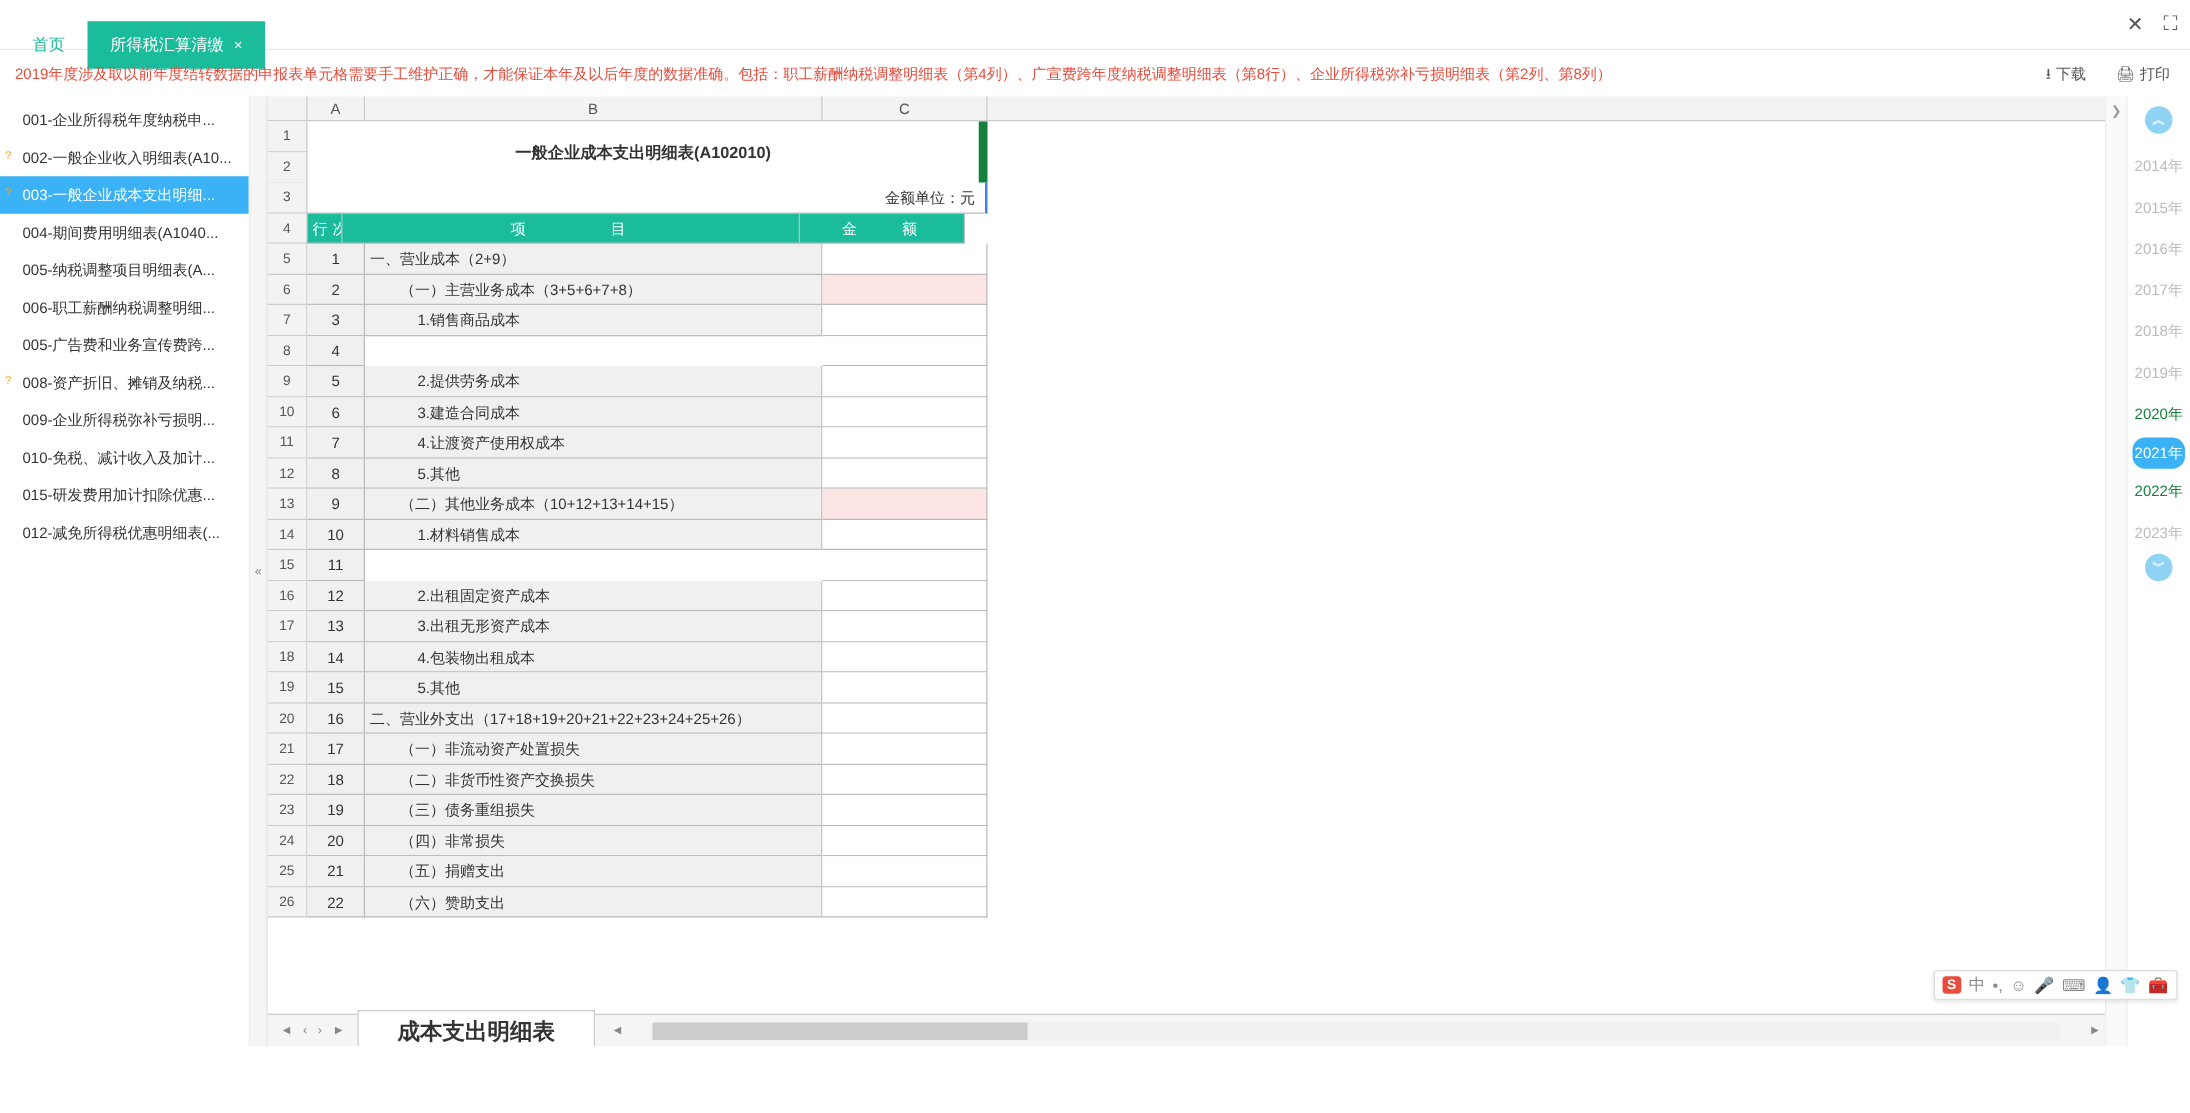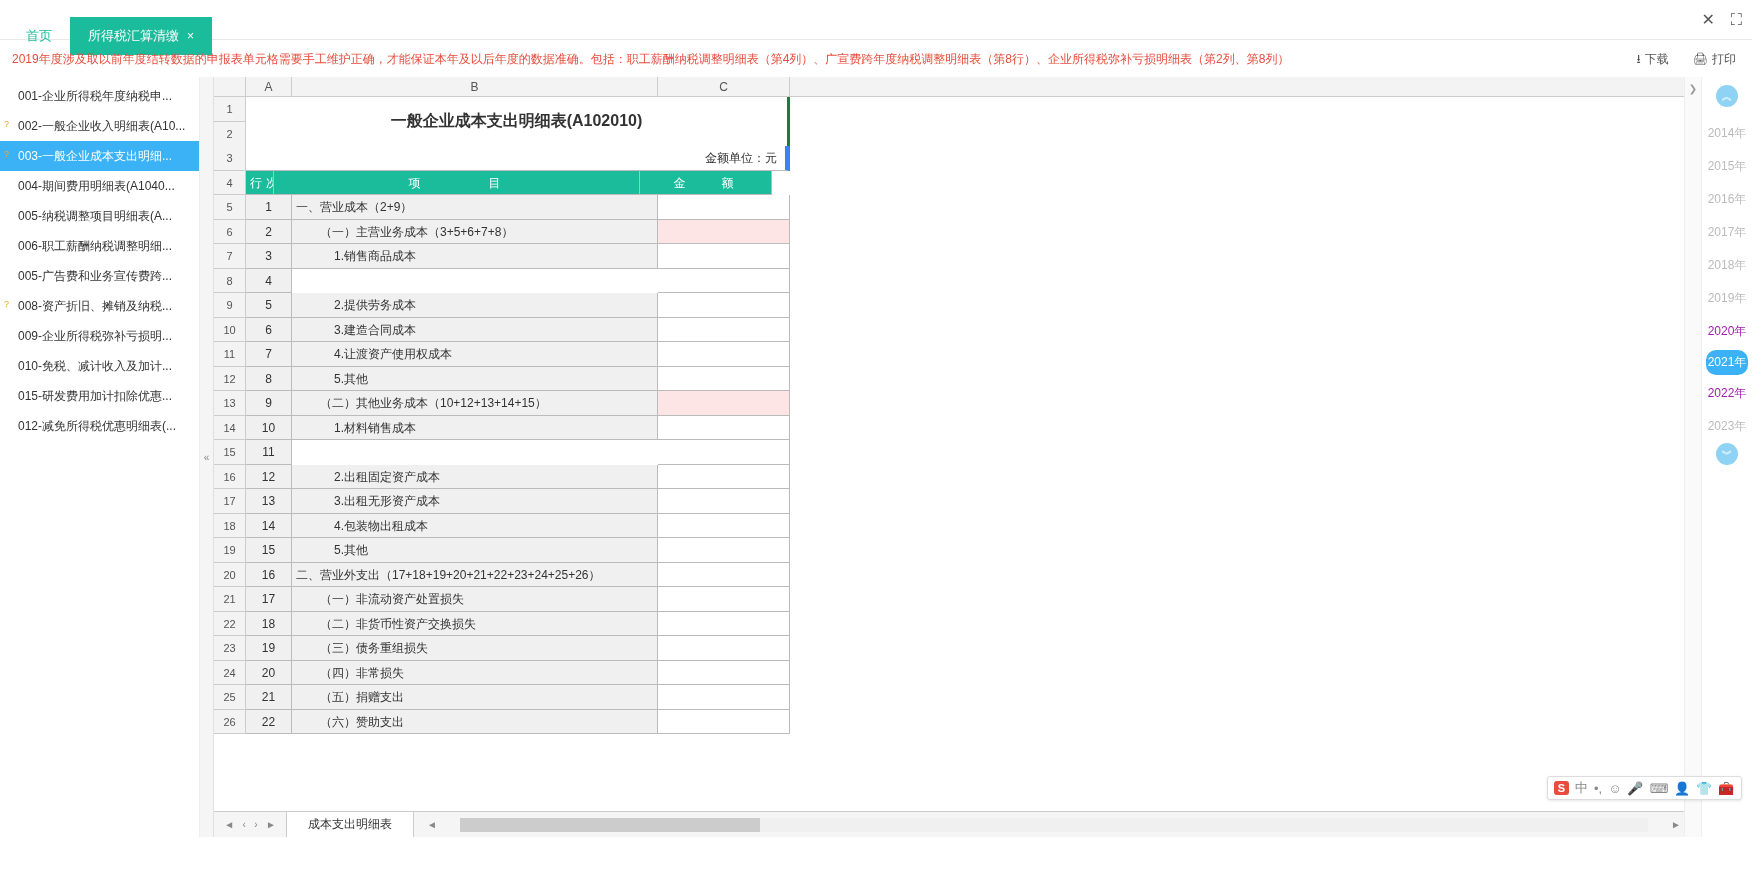--- a/index.html
+++ b/index.html
@@ -31,49 +31,49 @@
 .col-headers { display: flex; background: #f3f3f3; border-bottom: 1px solid #ccc; height: 20px; }
 .corner { width: 32px; border-right: 1px solid #ccc; }
 .col-h { text-align: center; border-right: 1px solid #ccc; line-height: 20px; color: #555; }
 .colA { width: 46px; } .colB { width: 366px; } .colC { width: 132px; }
 
 .grid-body { flex: 1; overflow: auto; }
 .grid-row { display: flex; height: 24.5px; }
 .rownum { width: 32px; background: #f3f3f3; border-right: 1px solid #ccc; border-bottom: 1px solid #ccc; text-align: center; line-height: 24px; color: #555; font-size:11px; }
 .cell { border-right: 1px solid #bbb; border-bottom: 1px solid #bbb; line-height: 24px; padding: 0 4px; overflow: hidden; white-space: nowrap; }
 
-.merged-title { width: 544px; height: 49px; display:flex; align-items:center; justify-content:center; font-size: 16px; font-weight: bold; border-right:3px solid #15803d; }
-.merged-unit { width: 544px; text-align: right; padding-right: 8px; border-right:5px solid #3b82f6; border-bottom:1px solid #bbb; line-height:24px; }
+.merged-title { width: 544px; height: 49px; display:flex; align-items:center; justify-content:center; font-size: 13px; font-weight: bold; border-right:7px solid #15803d; }
+.merged-unit { width: 544px; text-align: right; padding-right: 8px; border-right:2px solid #3b82f6; border-bottom:1px solid #bbb; line-height:24px; }
 
 .head-cell { background: #1abc9c; color: #fff; text-align: center; font-weight: normal; letter-spacing: 4px; }
 .body-cellA { width: 46px; text-align: center; background:#f0f0f0; }
 .body-cellB { width: 366px; background:#f0f0f0; }
 .body-cellC { width: 132px; background:#fff; }
 .body-cellC.pink { background: #fde5e5; }
 
 .indent1 { padding-left: 28px; }
 .indent2 { padding-left: 42px; }
 .indent3 { padding-left: 42px; margin-top: 43px; }
 
 .sheet-tabs { height: 26px; border-top: 1px solid #ccc; background: #f5f5f5; display: flex; align-items: center; }
 .sheet-nav { width: 72px; display: flex; justify-content: space-around; padding: 0 6px; color:#888; }
 .sheet-nav span { cursor:pointer; font-size:10px; }
-.sheet-tab { padding: 4px 21px; background: #fff; border: 1px solid #ccc; border-bottom:none; font-size: 12px; margin-top:-1px; }
+.sheet-tab { padding: 4px 31px; background: #fff; border: 1px solid #ccc; border-bottom:none; font-size: 18px; margin-top:-1px;font-weight:bold; }
 .hscroll-area { flex:1; display:flex; align-items:center; padding-left:10px; }
 .hscroll { flex:1; height:14px; background:#f0f0f0; position:relative; margin:0 20px; }
 .hscroll-thumb{ position:absolute; left:0; top:0; width:300px; height:14px; background:#ccc; }
 .hscroll-arr{ width:16px; text-align:center; color:#888; cursor:pointer; font-size:10px;}
 
 .expand-strip { width: 18px; background: #fafafa; display:flex; flex-direction:column; align-items:center; padding-top:6px; border-left:1px solid #eee; border-right:1px solid #eee;}
 .expand-strip span{ color:#999; font-size:10px; cursor:pointer;}
 
 .year-panel { width: 50px; padding-top: 8px; text-align: center; }
 .year-toggle { width: 22px; height: 22px; border-radius: 50%; background: #8fd3f4; color:#fff; margin: 0 auto 10px; line-height:22px; cursor:pointer; font-size:11px; }
 .year { padding: 8px 0; font-size: 12px; cursor: pointer; color: #bbb; }
-.year.avail { color: #a21caf; }
+.year.avail { color: #15803d; }
 .year.active { background: #3bb2f5; color: #fff; border-radius: 10px; margin: 2px 4px; padding: 4px 0;}
 
 .ime-bar { position: fixed; bottom: 90px; right: 10px; display:flex; gap:6px; align-items:center; background:#fff; border:1px solid #ddd; padding:2px 6px; border-radius:3px; box-shadow:0 1px 3px rgba(0,0,0,.1); }
 .ime-logo { background:#e74c3c; color:#fff; font-weight:bold; padding:1px 4px; border-radius:3px; font-size:11px;}
 .ime-ic{ color:#888; font-size:13px; cursor:pointer; }
 </style>
 </head>
 <body>
 
 <div class="top-tabs">

